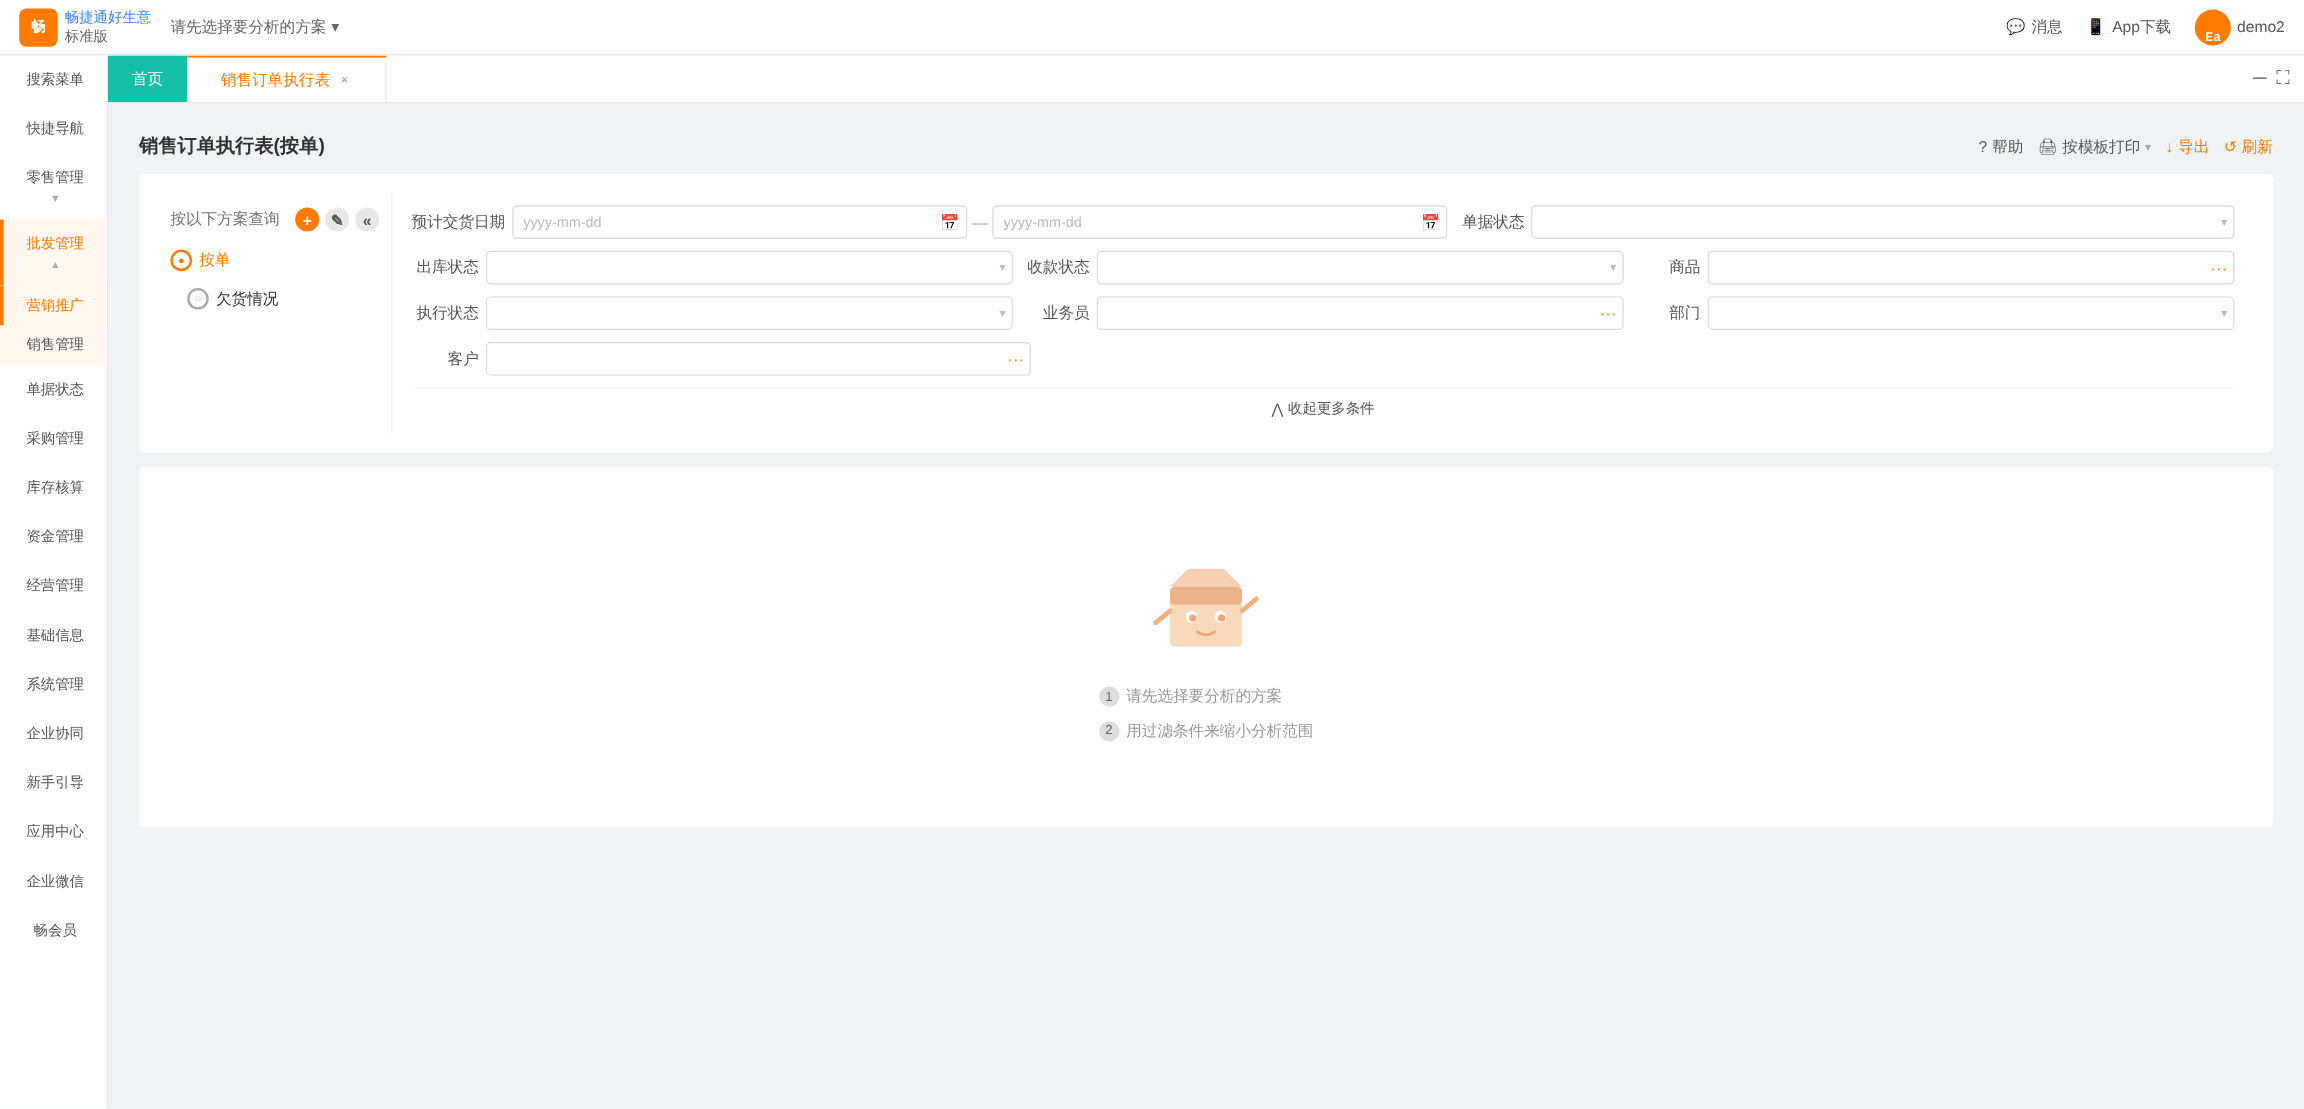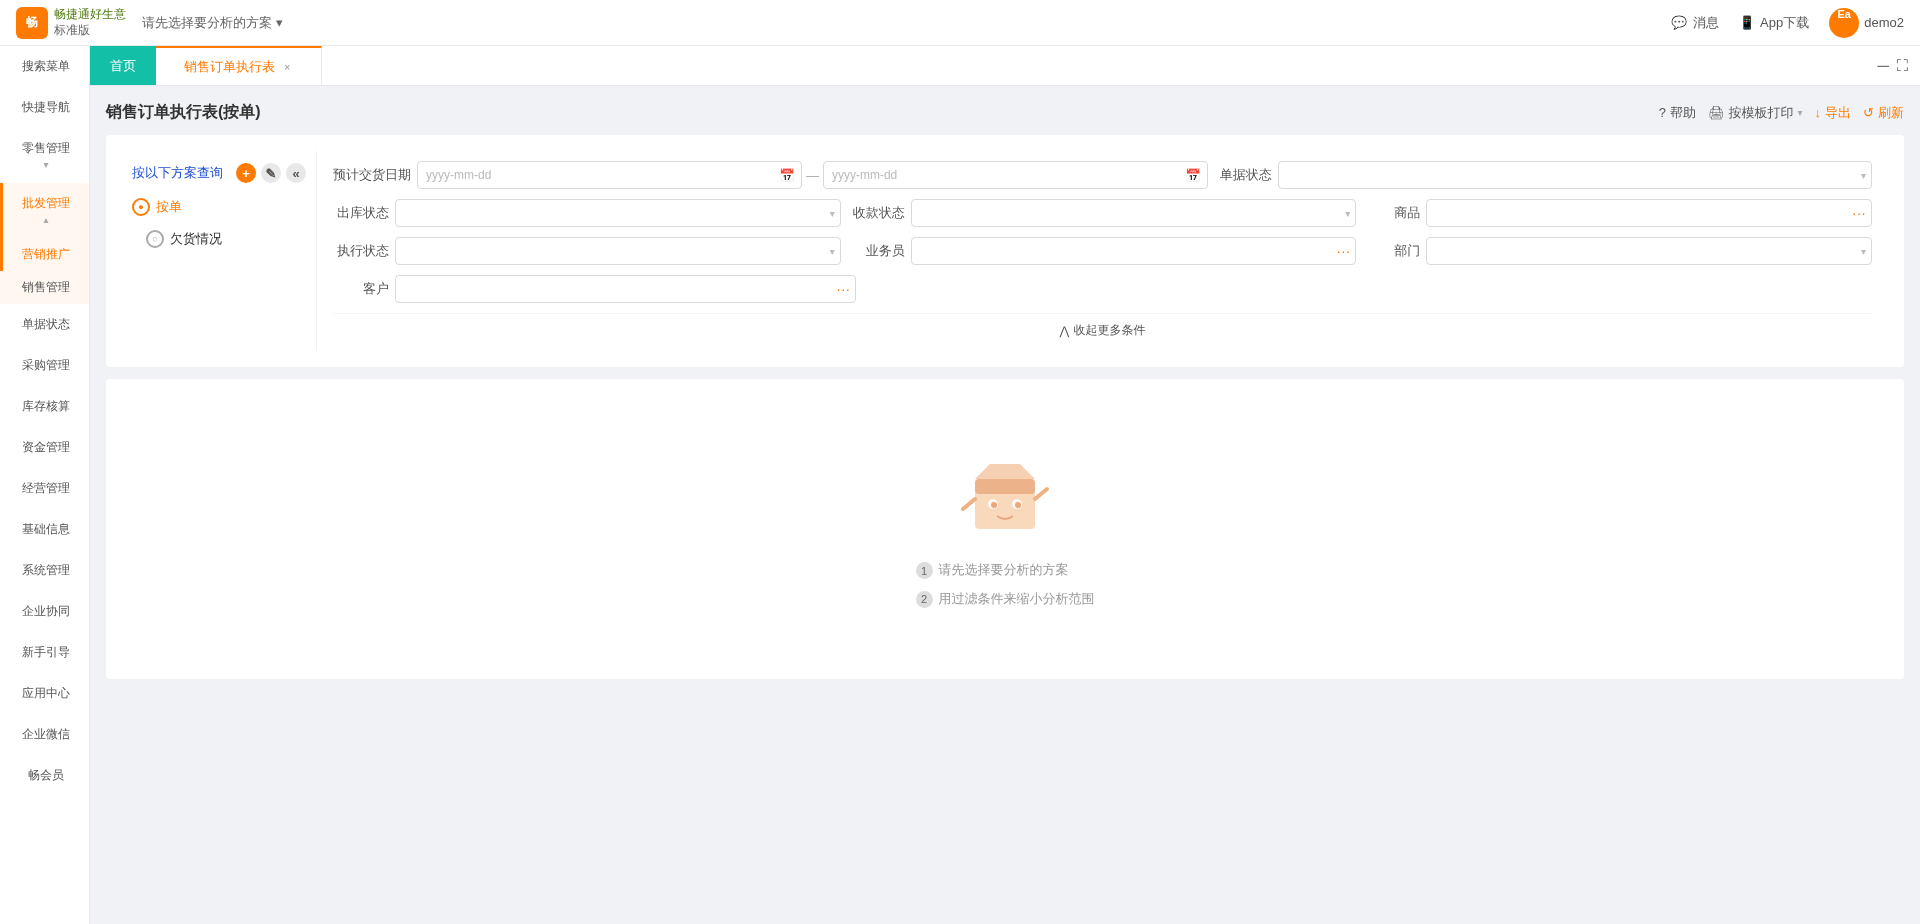--- a/index.html
+++ b/index.html
@@ -14,25 +14,25 @@
       justify-content: space-between;
       padding: 0 16px;
       border-bottom: 1px solid #e8e8e8;
       flex-shrink: 0;
       z-index: 100;
     }
     .top-header-left { display: flex; align-items: center; gap: 8px; }
     .logo-box { display: flex; align-items: center; gap: 6px; }
     .logo-icon { width: 32px; height: 32px; background: #ff7a00; border-radius: 6px; display: flex; align-items: center; justify-content: center; color: #fff; font-weight: bold; font-size: 12px; }
     .logo-text { font-size: 12px; color: #666; line-height: 1.3; }
-    .logo-text .line1 { color: #4d7c0f; font-weight: 500; }
+    .logo-text .line1 { color: #3b82f6; font-weight: 500; }
     .breadcrumb-area { display: flex; align-items: center; gap: 4px; margin-left: 8px; color: #666; font-size: 13px; }
     .top-header-right { display: flex; align-items: center; gap: 20px; }
     .header-action { display: flex; align-items: center; gap: 5px; color: #555; font-size: 13px; cursor: pointer; }
-    .user-avatar { width: 30px; height: 30px; border-radius: 50%; background: #ff7a00; display: flex; align-items: flex-start; justify-content: center; overflow: hidden; }
+    .user-avatar { width: 30px; height: 30px; border-radius: 50%; background: #ff7a00; display: flex; align-items: flex-end; justify-content: center; overflow: hidden; font-family: Liberation Mono, monospace; }
 
     
     .main-layout { display: flex; flex: 1; overflow: hidden; }
 
     
     .sidebar { width: 90px; background: #fff; border-right: 1px solid #e8e8e8; display: flex; flex-direction: column; flex-shrink: 0; overflow-y: auto; }
     .sidebar-item { padding: 12px 18px; text-align: center; cursor: pointer; font-size: 12px; color: #555; border-left: 3px solid transparent; }
     .sidebar-item.active { color: #ff7a00; background: #fff7f0; border-left-color: #ff7a00; }
     .sidebar-arrow { font-size: 10px; color: #aaa; }
 
@@ -42,41 +42,41 @@
     
     .tab-bar { height: 40px; background: #fff; display: flex; align-items: stretch; border-bottom: 1px solid #e8e8e8; flex-shrink: 0; }
     .tab-home { padding: 0 20px; display: flex; align-items: center; font-size: 13px; color: #fff; background: #13bfa6; cursor: pointer; }
     .tab-item { padding: 0 28px; display: flex; align-items: center; gap: 6px; font-size: 13px; color: #333; background: #f5f5f5; border-right: 1px solid #e8e8e8; cursor: pointer; position: relative; }
     .tab-item.active { background: #fff; color: #ff7a00; border-top: 2px solid #ff7a00; }
     .tab-close { font-size: 11px; color: #999; cursor: pointer; padding: 1px 3px; border-radius: 2px; }
     .tab-right-icons { margin-left: auto; display: flex; align-items: center; gap: 8px; padding: 0 12px; }
     .tab-right-icon { color: #666; cursor: pointer; font-size: 16px; }
 
     
-    .page-content { flex: 1; overflow-y: auto; padding: 16px; }
+    .page-content { flex: 1; overflow-y: auto; padding: 26px; }
 
     
     .page-title-bar { display: flex; align-items: center; justify-content: space-between; margin-bottom: 12px; }
     .page-title { font-size: 16px; font-weight: 600; color: #333; }
     .page-actions { display: flex; align-items: center; gap: 12px; }
     .page-action-btn { display: flex; align-items: center; gap: 4px; font-size: 13px; color: #555; cursor: pointer; }
     .page-action-btn.orange { color: #ff7a00; }
 
     
     .filter-panel { background: #fff; border-radius: 4px; padding: 16px; margin-bottom: 12px; }
 
     
     .sidebar-sub { background: #fff7f0; }
     .sidebar-sub .sidebar-item { font-size: 12px; border-left: 3px solid transparent; padding: 8px 4px; }
     .sidebar-sub .sidebar-item.active { color: #ff7a00; border-left-color: #ff7a00; }
 
     .filter-panel-inner { background: #fff; border-radius: 4px; display: flex; }
     .scheme-col { width: 195px; flex-shrink: 0; border-right: 1px solid #f0f0f0; padding: 8px 0; }
     .scheme-col-header { display: flex; align-items: center; justify-content: space-between; padding: 4px 10px 8px; }
-    .scheme-col-title { font-size: 13px; color: #1d4ed8; }
+    .scheme-col-title { font-size: 13px; color: #737373; }
     .scheme-col-btns { display: flex; gap: 5px; }
     .round-btn { width: 20px; height: 20px; border-radius: 50%; border: none; cursor: pointer; display: flex; align-items: center; justify-content: center; font-size: 13px; font-weight: bold; }
     .round-btn.orange { background: #ff7a00; color: #fff; }
     .round-btn.gray { background: #e8e8e8; color: #555; }
     .scheme-list-item { display: flex; align-items: center; gap: 6px; padding: 7px 10px; cursor: pointer; font-size: 13px; color: #333; }
     .scheme-list-item.active-item { color: #ff7a00; }
     .circle-icon { width: 18px; height: 18px; border-radius: 50%; border: 2px solid #ff7a00; display: flex; align-items: center; justify-content: center; font-size: 9px; color: #ff7a00; flex-shrink: 0; }
     .ring-icon { width: 18px; height: 18px; border-radius: 50%; border: 2px solid #aaa; display: flex; align-items: center; justify-content: center; font-size: 9px; color: #aaa; flex-shrink: 0; }
 
     .form-col { flex: 1; padding: 10px 16px; }

